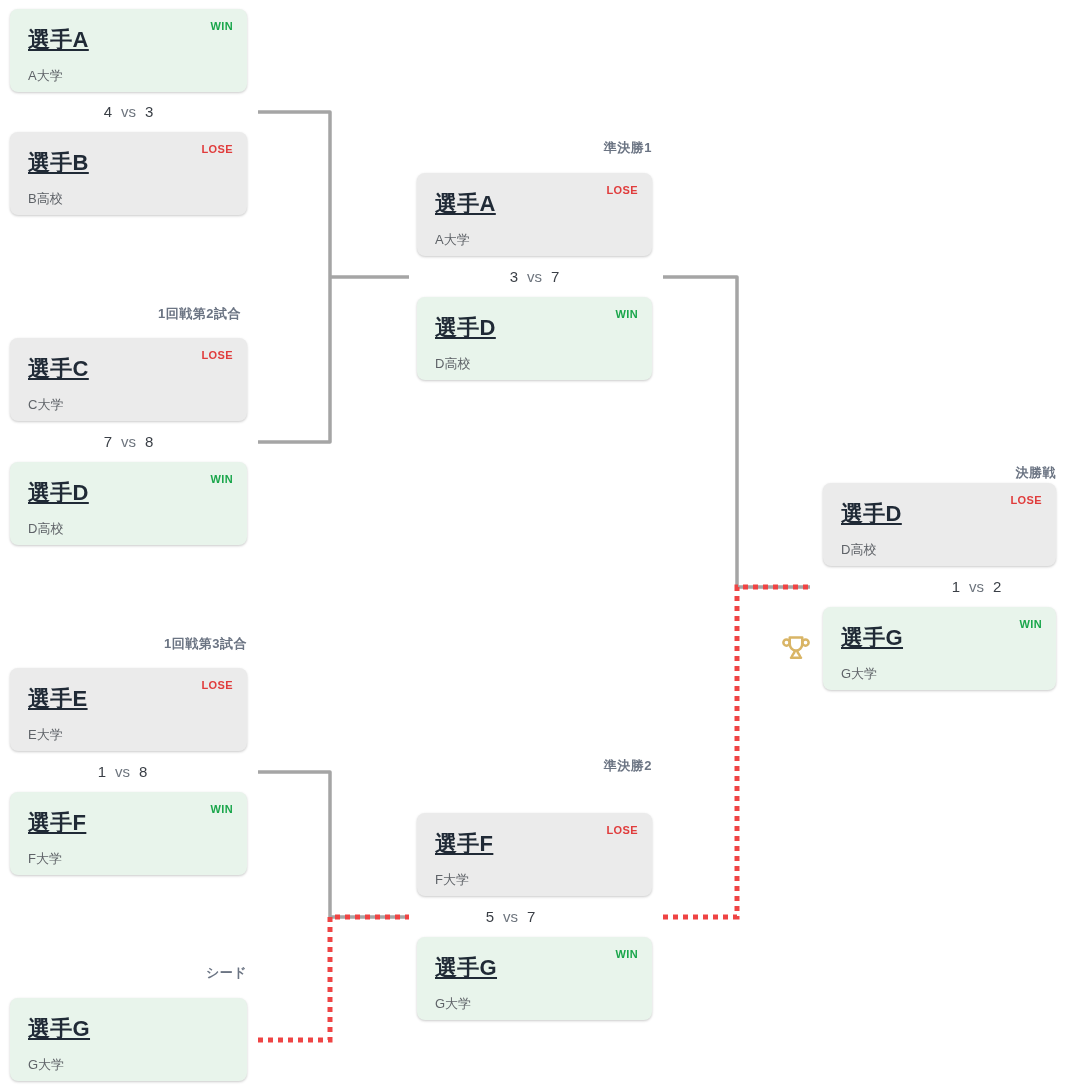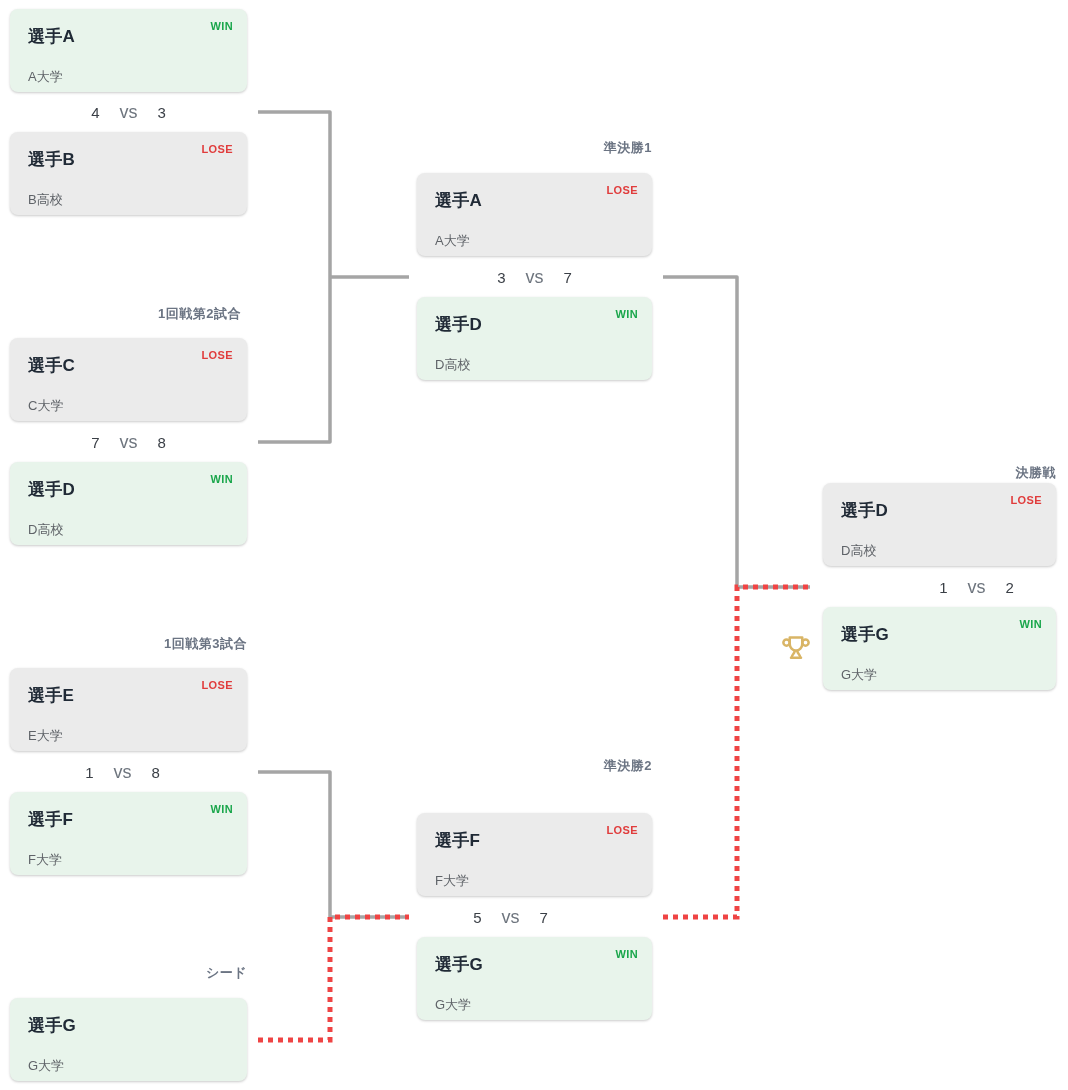--- a/index.html
+++ b/index.html
@@ -14,47 +14,48 @@
     position:absolute;
     height:83px;
     border-radius:8px;
     box-sizing:border-box;
     padding:16px 18px 0 18px;
     box-shadow:0 1px 3px rgba(0,0,0,.14), 0 1px 2px rgba(0,0,0,.08);
   }
   .card.win  { background:var(--win_bg,#e8f4eb); }
   .card.lose { background:var(--lose_bg,#ebebeb); }
   .card .name {
-    font-size:17px; font-weight:700;
+    font-size:22px; font-weight:700;
     color:var(--name_text,#202a36);
     letter-spacing:.3px;
+    text-decoration:underline;
   }
   .card .school {
-    margin-top:20px; font-size:13px;
+    margin-top:12px; font-size:13px;
     color:var(--school_text,#5f6368);
   }
   .badge {
     position:absolute; top:11px; right:14px;
     font-size:11px; font-weight:700; letter-spacing:.4px;
   }
   .card.win  .badge { color:var(--win_text,#1aa64b); }
   .card.lose .badge { color:var(--lose_text,#e03c3c); }
   .round-label {
     position:absolute; height:20px; line-height:20px;
     text-align:right; font-size:13px; font-weight:700;
     color:var(--label_text,#6b7483); letter-spacing:.5px;
   }
   .score {
     position:absolute; height:20px; line-height:20px;
     text-align:center; font-size:15px;
     color:var(--score_text,#3a3f46);
   }
   .score .vs {
-    font-size:18px; color:var(--vs_text,#6e757e);
-    margin:0 20px;
+    font-size:15px; color:var(--vs_text,#6e757e);
+    margin:0 9px;
   }
   svg.connectors {
     position:absolute; left:0; top:0;
     width:1068px; height:1090px;
     pointer-events:none;
   }
   .trophy { position:absolute; width:30px; height:30px; }
 </style>
 </head>
 <body>

